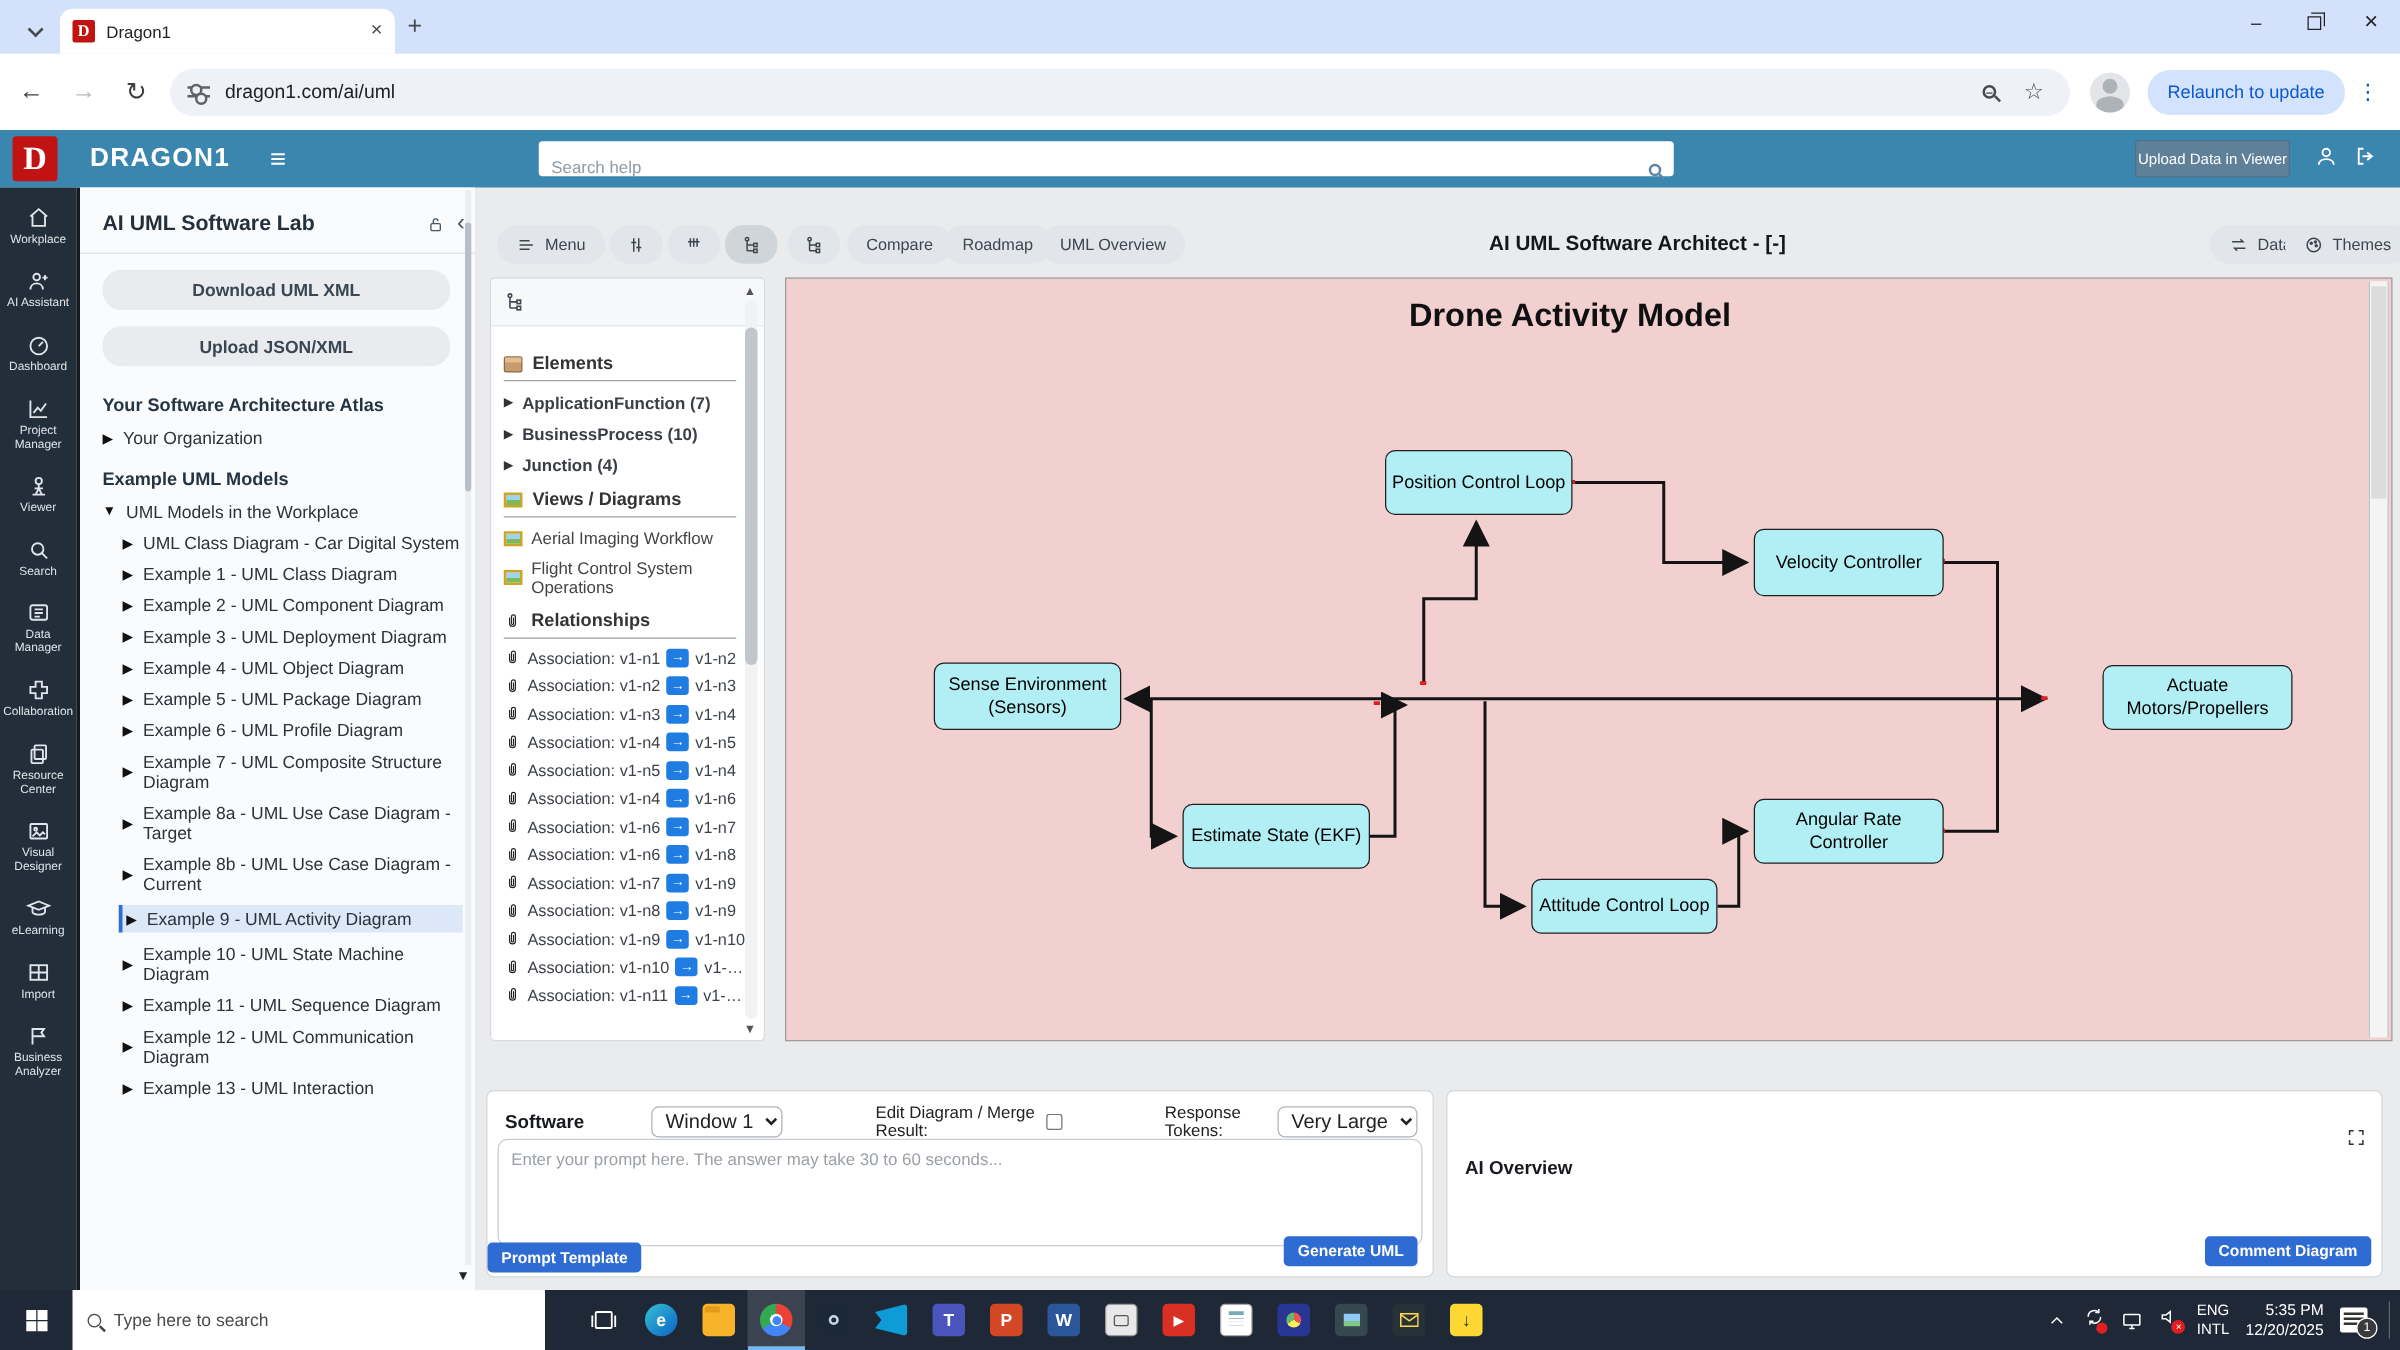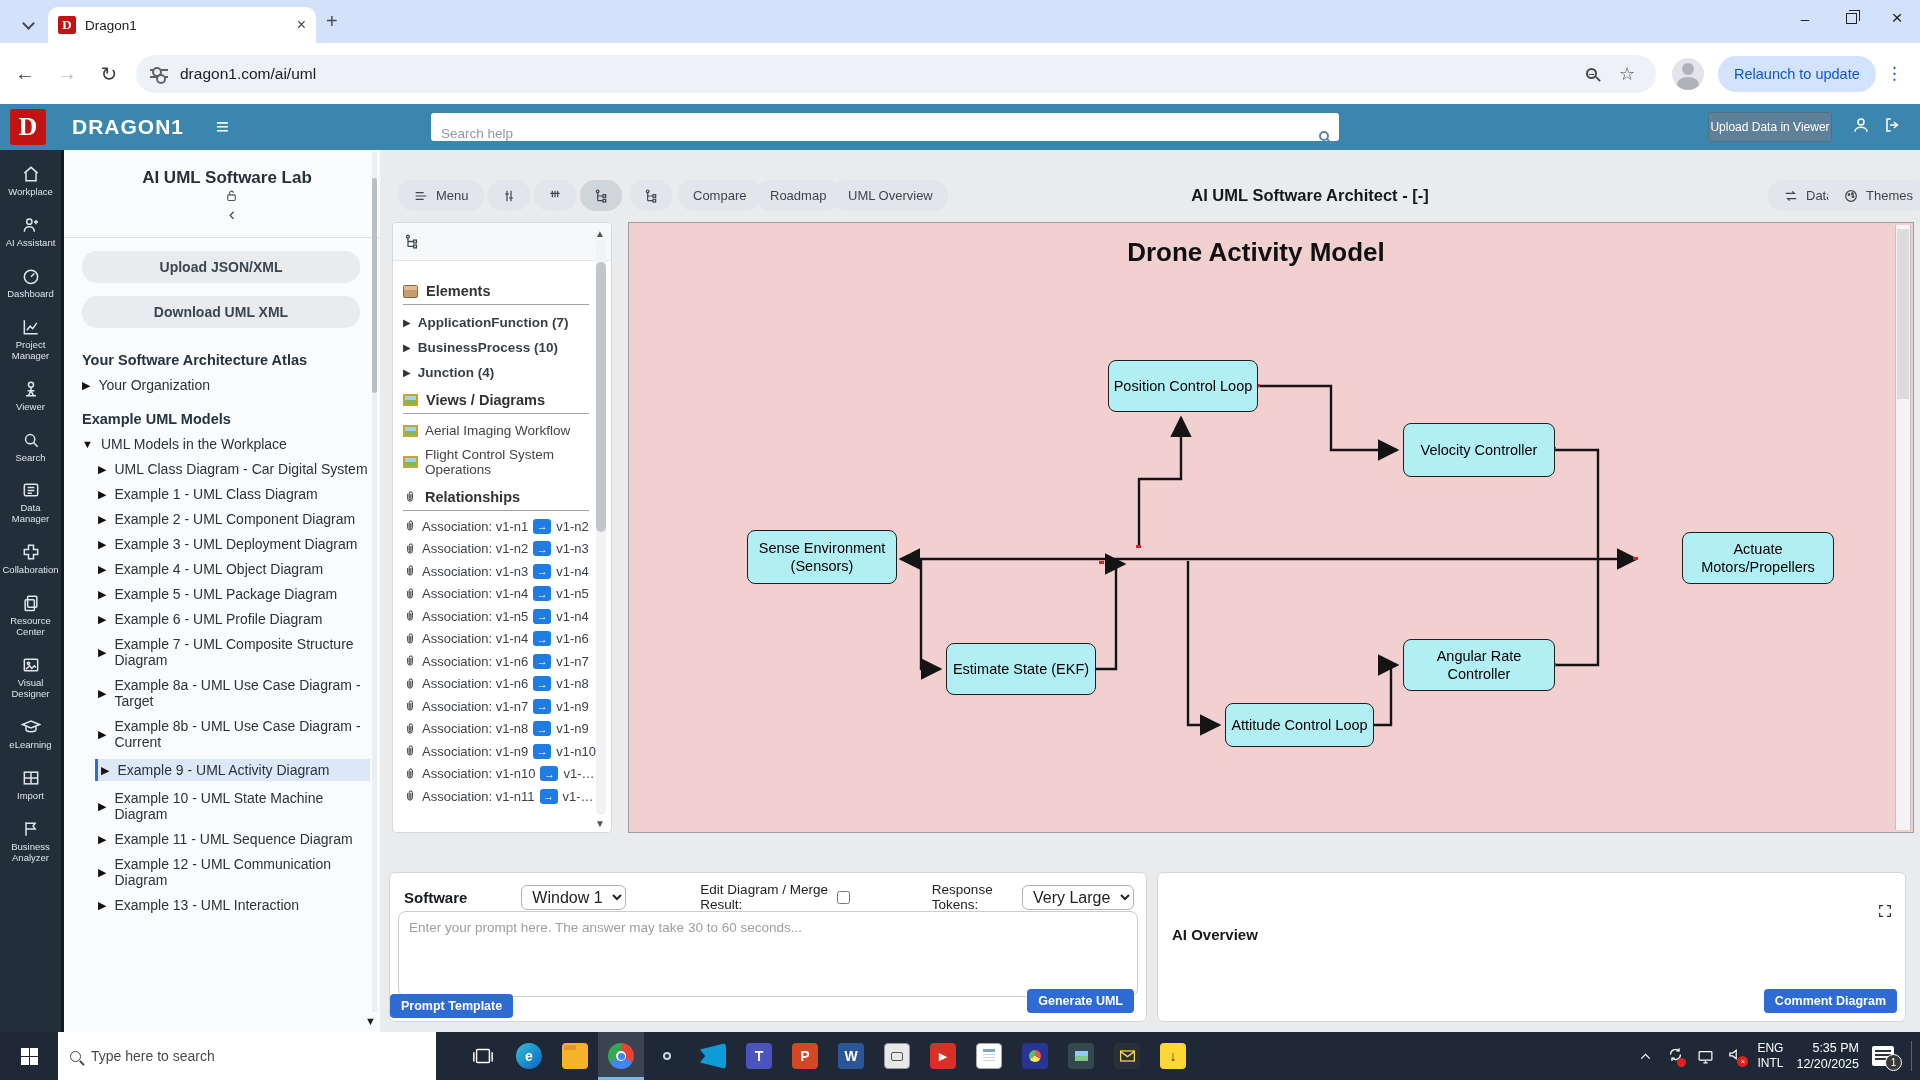--- a/index.html
+++ b/index.html
@@ -56,21 +56,21 @@
   .hd-ic { position:absolute; color:#fff; }
 
   
   #rail { left:0; top:150px; width:61px; height:882px; background:#222f3a; display:flex; flex-direction:column; align-items:center; padding-top:14px; }
   .rail-item { width:61px; display:flex; flex-direction:column; align-items:center; margin-bottom:17px; color:#dfe5ea; }
   .rail-item svg { width:20px; height:20px; stroke:#dfe5ea; fill:none; stroke-width:1.8; }
   .rail-label { font-size:9.5px; margin-top:3px; text-align:center; line-height:1.15; }
 
   
   #explorer { left:61px; top:150px; width:319px; height:882px; background:#fafbfc; border-left:3px solid #141a20; overflow:hidden; }
-  .exp-head { display:flex; align-items:center; padding:18px 8px 12px 18px; border-bottom:1px solid #dde2e7;flex-direction:column; }
+  .exp-head { display:flex; align-items:center; padding:18px 8px 12px 18px; border-bottom:1px solid #dde2e7; }
   .exp-title { font-size:17px; font-weight:bold; color:#25303b; flex:1; }
   .exp-head svg { width:15px; height:15px; stroke:#4a5662; fill:none; stroke-width:1.7; margin-left:8px; }
   .exp-collapse { color:#4a5662; font-size:19px; margin-left:10px; }
   .exp-btn { margin:13px 20px 0 18px; height:32px; background:#e9ebee; border-radius:15px; display:flex; align-items:center; justify-content:center; font-size:14px; font-weight:bold; color:#3a4652; }
   .tree { padding:6px 10px 0 18px; }
   .t-heading { font-size:14.5px; font-weight:bold; color:#243442; margin:18px 0 6px 0; }
   .t-item { display:flex; align-items:center; gap:8px; margin:9px 0; font-size:14px; color:#2b323a; }
   .t-item .arr { font-size:11px; color:#111; flex:0 0 auto; }
   .t-item.lvl1 { margin-left:16px; }
   .t-item.selected { background:#dce8f8; border-left:3px solid #2f6fd1; margin-left:13px; padding:3px 0 3px 3px; }
@@ -319,22 +319,22 @@
 
   <div id="explorer" class="abs">
     <div class="exp-head">
       <div class="exp-title">AI UML Software Lab</div>
       <svg viewBox="0 0 24 24">
           <rect x="6" y="11" width="12" height="9" rx="1.5"></rect>
           <path d="M9 11V8a3 3 0 0 1 6 0"></path>
         </svg>
       <div class="exp-collapse">‹</div>
     </div>
+    <div class="exp-btn">Download UML XML</div>
     <div class="exp-btn">Upload JSON/XML</div>
-    <div class="exp-btn">Download UML XML</div>
     <div class="tree" id="tree">
         <div class="t-heading">Your Software Architecture Atlas</div>
         <div class="t-item">
           <span class="arr">▶</span>
           <span>Your Organization</span>
         </div>
         <div class="t-heading">Example UML Models</div>
         <div class="t-item">
           <span class="arr">▼</span>
           <span>UML Models in the Workplace</span>

